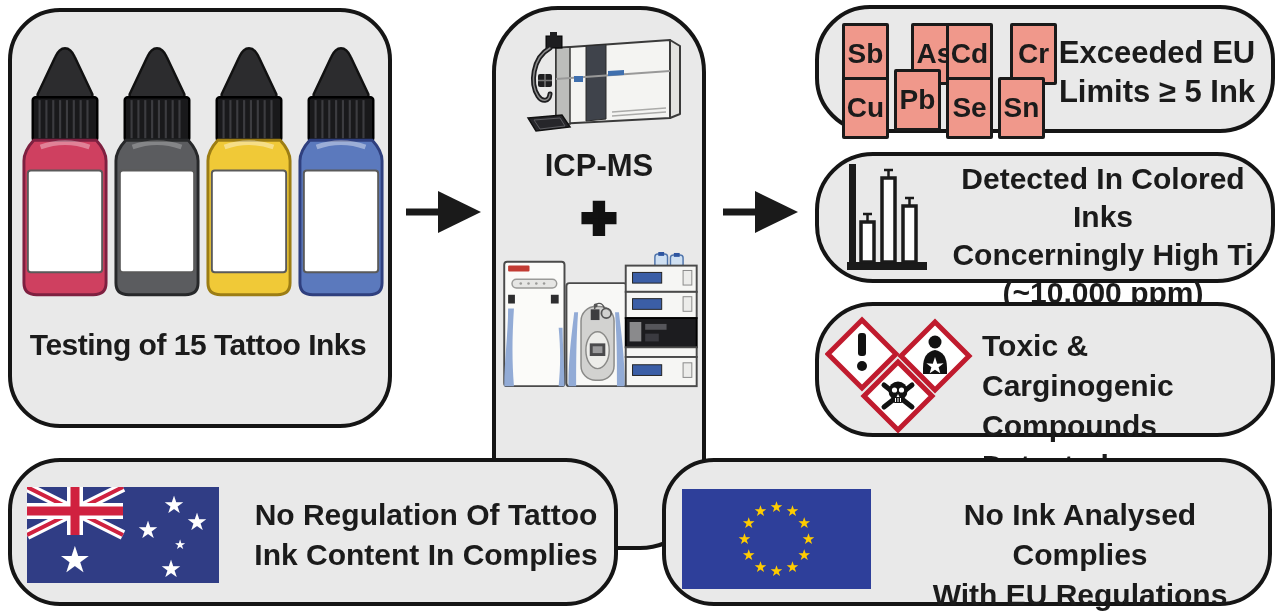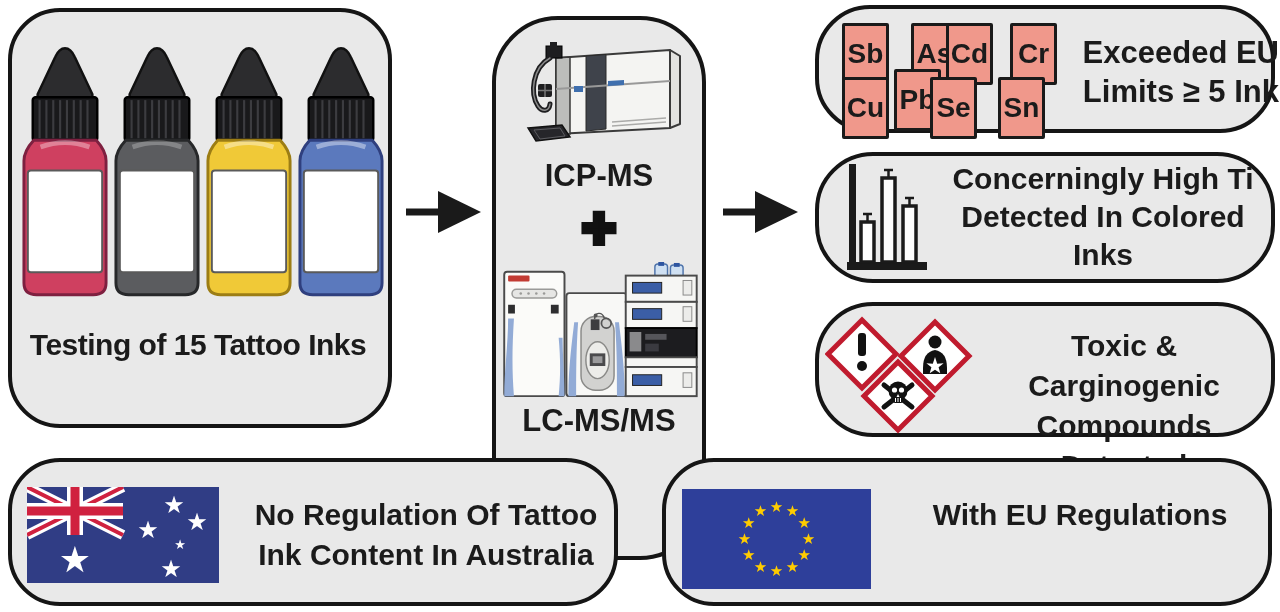--- a/index.html
+++ b/index.html
@@ -1,37 +1,37 @@
 <!DOCTYPE html>
 <html style="--panel_bg: #e9e9e9; --tile_fill: #f0988b; --hazard_red: #c01b2e; --aus_navy: #303d85; --flag_red: #d0213f; --eu_blue: #2e3f9a; --eu_star: #ffcc00; --ink_red: #cf4060; --ink_black: #5b5c5f; --ink_yellow: #f0c937; --ink_blue: #5b79bd;"><head>
 <meta charset="utf-8">
 <style>
   html,body{margin:0;padding:0;background:#fff;}
   #stage{position:relative;width:1280px;height:612px;background:#fff;overflow:hidden;
          font-family:"Liberation Sans","DejaVu Sans",sans-serif;font-weight:700;color:#1b1b1b;}
   .panel{position:absolute;background:var(--panel_bg);border:4px solid #151515;box-sizing:border-box;}
   #p-inks{left:8px;top:8px;width:384px;height:420px;border-radius:52px;}
-  #p-instr{left:492px;top:16px;width:214px;height:544px;border-radius:66px;}
+  #p-instr{left:492px;top:6px;width:214px;height:544px;border-radius:66px;}
   #p-elem{left:815px;top:5px;width:460px;height:128px;border-radius:55px;}
   #p-ti{left:815px;top:152px;width:460px;height:131px;border-radius:58px;}
   #p-haz{left:815px;top:302px;width:460px;height:135px;border-radius:58px;}
   #p-aus{left:8px;top:458px;width:610px;height:148px;border-radius:52px;}
   #p-eu{left:662px;top:458px;width:610px;height:148px;border-radius:52px;}
   .abs{position:absolute;}
   .cap{position:absolute;text-align:center;font-size:30px;line-height:37px;letter-spacing:-0.5px;}
   .inks-cap{left:0;top:314px;width:372px;}
   .instr-label{left:0;width:206px;text-align:center;position:absolute;font-size:31px;}
   .plus{position:absolute;left:0;top:172px;width:206px;height:72px;line-height:72px;text-align:center;
         font-size:58px;color:#111;-webkit-text-stroke:6px #111;}
   .tile{position:absolute;width:47px;height:62px;box-sizing:border-box;border:3px solid #1a1a1a;
         background:var(--tile_fill);display:flex;align-items:center;justify-content:center;
         font-size:28px;border-radius:2px;}
-  .elem-text{left:216px;top:24px;width:244px;position:absolute;text-align:right;font-size:31px;line-height:39px;}
+  .elem-text{left:216px;top:24px;width:244px;position:absolute;text-align:center;font-size:31px;line-height:39px;}
   .ti-text{left:112px;top:4px;width:344px;position:absolute;text-align:center;font-size:30px;line-height:38px;}
-  .haz-text{left:163px;top:20px;width:284px;position:absolute;text-align:center;font-size:30px;line-height:40px;}
+  .haz-text{left:163px;top:20px;width:284px;position:absolute;text-align:left;font-size:30px;line-height:40px;}
   .aus-text{left:228px;top:33px;width:372px;position:absolute;text-align:center;font-size:30px;line-height:40px;}
   .eu-text{left:230px;top:33px;width:368px;position:absolute;text-align:center;font-size:30px;line-height:40px;}
   svg{display:block;}
 </style>
 </head>
 <body>
 
 <div id="stage">
 
   <div class="panel" id="p-inks">
@@ -179,36 +179,35 @@
       <rect x="189" y="46" width="9" height="15" fill="#ececea" stroke="#888" stroke-width="1"></rect>
       <rect x="130" y="68" width="73" height="30" fill="#1c1c1f" stroke="#000" stroke-width="2"></rect>
       <rect x="134" y="72" width="12" height="20" fill="#8a8a8c"></rect>
       <rect x="150" y="74" width="22" height="6" fill="#55555a"></rect>
       <rect x="150" y="84" width="14" height="8" fill="#3a3a40"></rect>
       <rect x="130" y="98" width="73" height="10" fill="#f6f6f4" stroke="#4a4a4a" stroke-width="2"></rect>
       <rect x="130" y="108" width="73" height="30" fill="#f6f6f4" stroke="#4a4a4a" stroke-width="2"></rect>
       <rect x="137" y="116" width="30" height="11" fill="#3b5ea6" stroke="#222" stroke-width="1"></rect>
       <rect x="189" y="114" width="9" height="15" fill="#ececea" stroke="#888" stroke-width="1"></rect>
     </svg>
-    <div class="instr-label" style="top:383px">LC-MS/MS</div>
   </div>
 
   <svg class="abs" style="left:723px;top:191px" width="76" height="42" viewBox="0 0 76 42">
     <rect x="0" y="17.5" width="38" height="7" fill="#1a1a1a"></rect>
     <polygon points="32,0 75,21 32,42" fill="#1a1a1a"></polygon>
   </svg>
 
   <div class="panel" id="p-elem">
     <div class="tile" style="left:23px;top:14px">Sb</div>
     <div class="tile" style="left:92px;top:14px">As</div>
     <div class="tile" style="left:127px;top:14px">Cd</div>
     <div class="tile" style="left:191px;top:14px">Cr</div>
     <div class="tile" style="left:23px;top:68px">Cu</div>
     <div class="tile" style="left:75px;top:60px">Pb</div>
-    <div class="tile" style="left:111px;top:68px">Se</div>
+    <div class="tile" style="left:127px;top:68px">Se</div>
     <div class="tile" style="left:179px;top:68px">Sn</div>
     <div class="elem-text">
       <div>Exceeded EU</div>
       <div>Limits ≥ 5 Ink</div>
     </div>
   </div>
 
   <div class="panel" id="p-ti">
     <svg class="abs" style="left:28px;top:8px" width="80" height="108" viewBox="0 0 80 108">
       <rect x="2" y="0" width="7" height="102" fill="#1a1a1a"></rect>
@@ -217,22 +216,23 @@
       <line x1="16" y1="50" x2="25" y2="50" stroke="#1a1a1a" stroke-width="2.5"></line>
       <rect x="14" y="58" width="13" height="40" fill="#fdfdfd" stroke="#1a1a1a" stroke-width="3.5"></rect>
       <line x1="41.5" y1="6" x2="41.5" y2="16" stroke="#1a1a1a" stroke-width="2.5"></line>
       <line x1="37" y1="6" x2="46" y2="6" stroke="#1a1a1a" stroke-width="2.5"></line>
       <rect x="35" y="14" width="13" height="84" fill="#fdfdfd" stroke="#1a1a1a" stroke-width="3.5"></rect>
       <line x1="62.5" y1="34" x2="62.5" y2="44" stroke="#1a1a1a" stroke-width="2.5"></line>
       <line x1="58" y1="34" x2="67" y2="34" stroke="#1a1a1a" stroke-width="2.5"></line>
       <rect x="56" y="42" width="13" height="56" fill="#fdfdfd" stroke="#1a1a1a" stroke-width="3.5"></rect>
     </svg>
     <div class="ti-text">
+      <div>Detected In Colored Inks</div>
       <div>Concerningly High Ti</div>
-      <div>Detected In Colored Inks</div>
+      <div>(~10,000 ppm)</div>
     </div>
   </div>
 
   <div class="panel" id="p-haz">
     <svg class="abs" style="left:6px;top:0px" width="150" height="128" viewBox="0 0 150 128">
 
       <g>
         <polygon points="37,14 71,48 37,82 3,48" fill="#ffffff" style="stroke:var(--hazard_red)" stroke-width="5"></polygon>
         <rect x="33" y="27" width="8" height="23" rx="3" fill="#111"></rect>
         <circle cx="37" cy="60" r="5" fill="#111"></circle>
@@ -275,21 +275,21 @@
         <text x="48" y="72" font-size="36" dominant-baseline="central">★</text>
         <text x="147" y="18" font-size="24" dominant-baseline="central">★</text>
         <text x="121" y="43" font-size="24" dominant-baseline="central">★</text>
         <text x="170" y="35" font-size="24" dominant-baseline="central">★</text>
         <text x="153" y="57" font-size="13" dominant-baseline="central">★</text>
         <text x="144" y="82" font-size="24" dominant-baseline="central">★</text>
       </g>
     </svg>
     <div class="aus-text">
       <div>No Regulation Of Tattoo</div>
-      <div>Ink Content In Australia</div>
+      <div>Ink Content In Complies</div>
     </div>
   </div>
 
   <div class="panel" id="p-eu">
     <svg class="abs" style="left:16px;top:27px" width="189" height="100" viewBox="0 0 189 100">
       <rect width="189" height="100" style="fill:var(--eu_blue)"></rect>
       <g style="fill:var(--eu_star)" font-family="DejaVu Sans" font-size="15" text-anchor="middle">
         <text x="94.5" y="18" dominant-baseline="central">★</text>
         <text x="110.5" y="22.3" dominant-baseline="central">★</text>
         <text x="122.2" y="34" dominant-baseline="central">★</text>
@@ -298,17 +298,18 @@
         <text x="110.5" y="77.7" dominant-baseline="central">★</text>
         <text x="94.5" y="82" dominant-baseline="central">★</text>
         <text x="78.5" y="77.7" dominant-baseline="central">★</text>
         <text x="66.8" y="66" dominant-baseline="central">★</text>
         <text x="62.5" y="50" dominant-baseline="central">★</text>
         <text x="66.8" y="34" dominant-baseline="central">★</text>
         <text x="78.5" y="22.3" dominant-baseline="central">★</text>
       </g>
     </svg>
     <div class="eu-text">
+      <div>No Ink Analysed Complies</div>
       <div>With EU Regulations</div>
     </div>
   </div>
 
 </div>
 
 </body></html>

